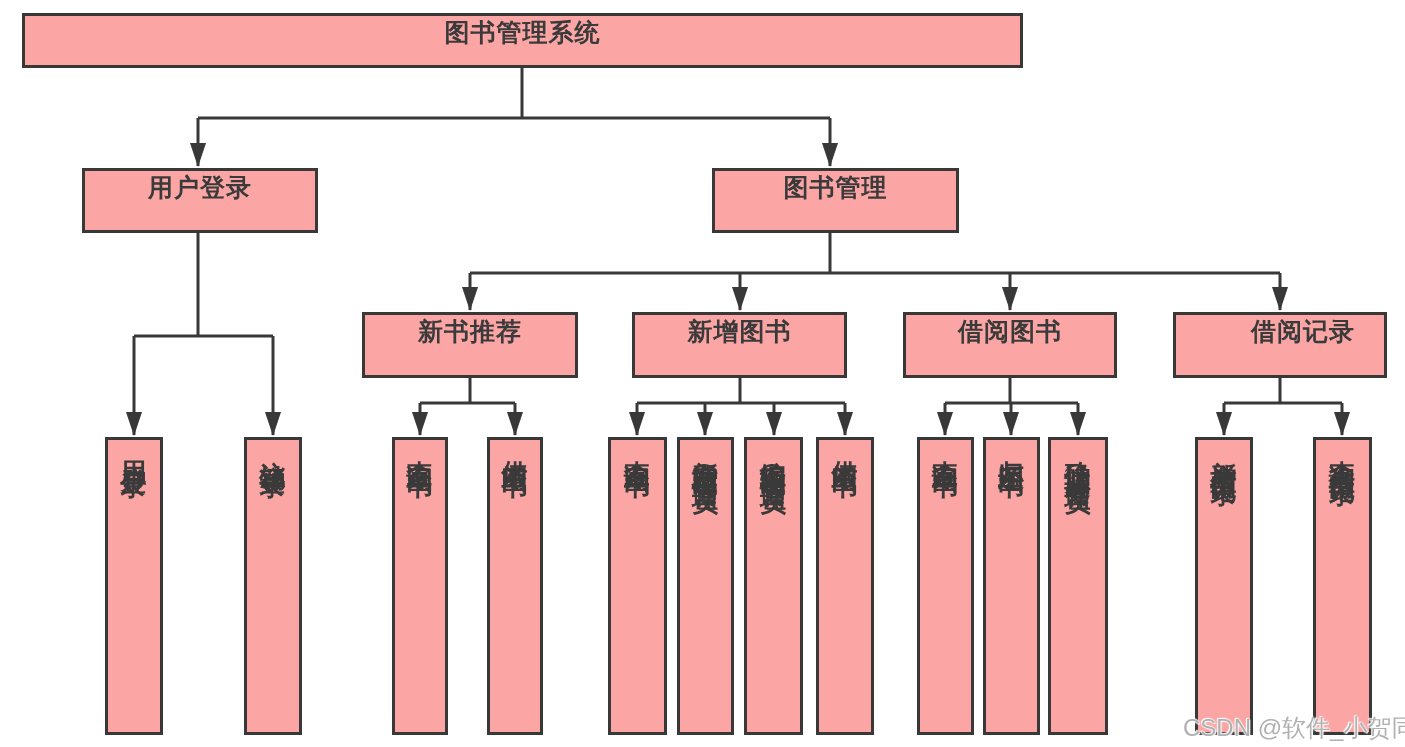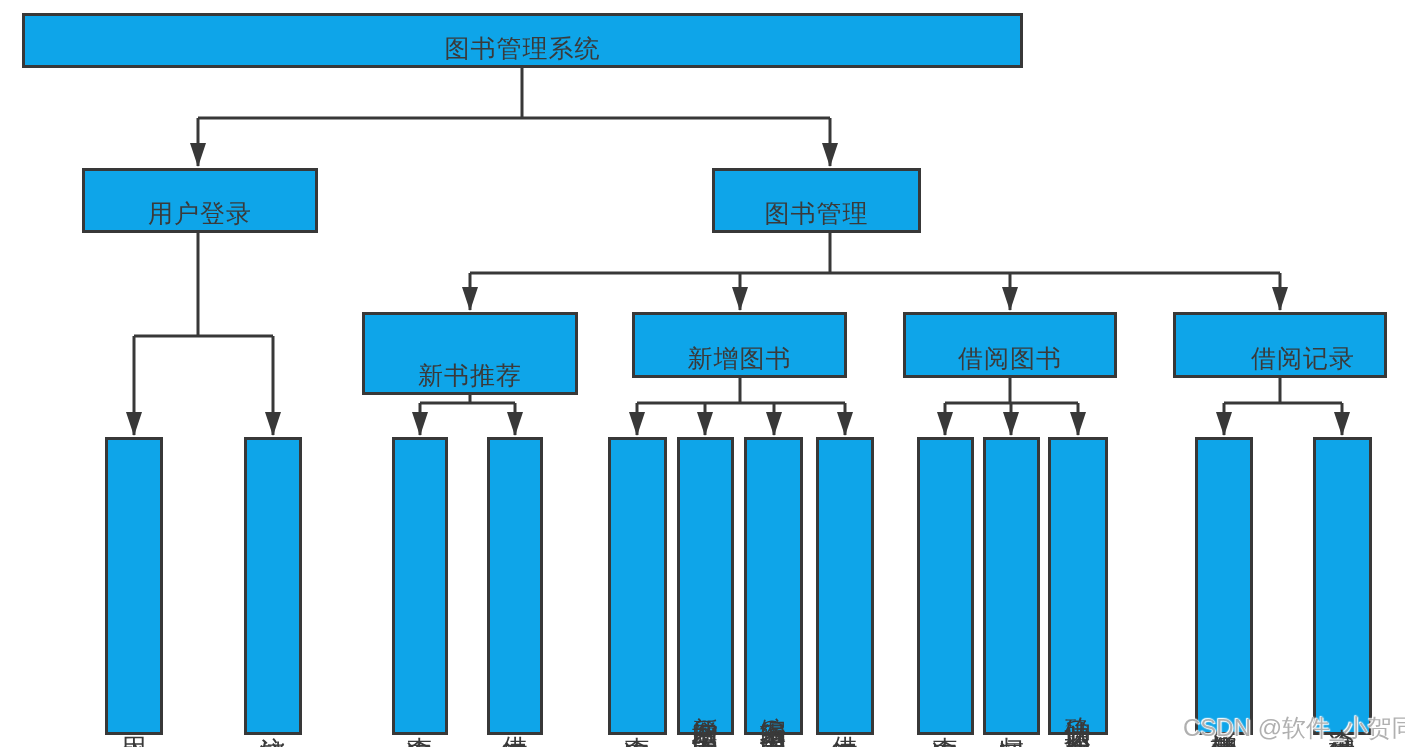--- a/index.html
+++ b/index.html
@@ -12,25 +12,26 @@
     position: relative;
     width: 1405px;
     height: 747px;
     background: #ffffff;
     overflow: hidden;
   }
   .node {
     position: absolute;
     box-sizing: border-box;
     border: 3px solid #383838;
-    background: #0ea5e9;
+    background: #fca5a5;
     display: flex;
-    align-items: flex-end;
+    align-items: flex-start;
     justify-content: center;
     color: #3a3a3a;
+    font-weight: bold;
   }
   .hnode span {
     font-size: 25px;
     letter-spacing: 1px;
     white-space: nowrap;
     color: #3a3a3a;
   }
   .leaf span {
     writing-mode: vertical-rl;
     text-orientation: mixed;
@@ -109,25 +110,25 @@
     <path d="M1342 403 V435" marker-end="url(#arrow)"></path>
   </svg>
 
   <div class="node hnode" style="left:22px; top:13px; width:1001px; height:55px;">
     <span>图书管理系统</span>
   </div>
 
   <div class="node hnode" style="left:82px; top:168px; width:236px; height:65px;">
     <span>用户登录</span>
   </div>
-  <div class="node hnode" style="left:712px; top:168px; width:209px; height:65px;">
+  <div class="node hnode" style="left:712px; top:168px; width:247px; height:65px;">
     <span>图书管理</span>
   </div>
 
-  <div class="node hnode" style="left:362px; top:312px; width:216px; height:83px;">
+  <div class="node hnode" style="left:362px; top:312px; width:216px; height:66px;">
     <span>新书推荐</span>
   </div>
   <div class="node hnode" style="left:632px; top:312px; width:215px; height:66px;">
     <span>新增图书</span>
   </div>
   <div class="node hnode" style="left:903px; top:312px; width:214px; height:66px;">
     <span>借阅图书</span>
   </div>
   <div class="node hnode" style="left:1173px; top:312px; width:214px; height:66px;padding-left:46px;">
     <span>借阅记录</span>

